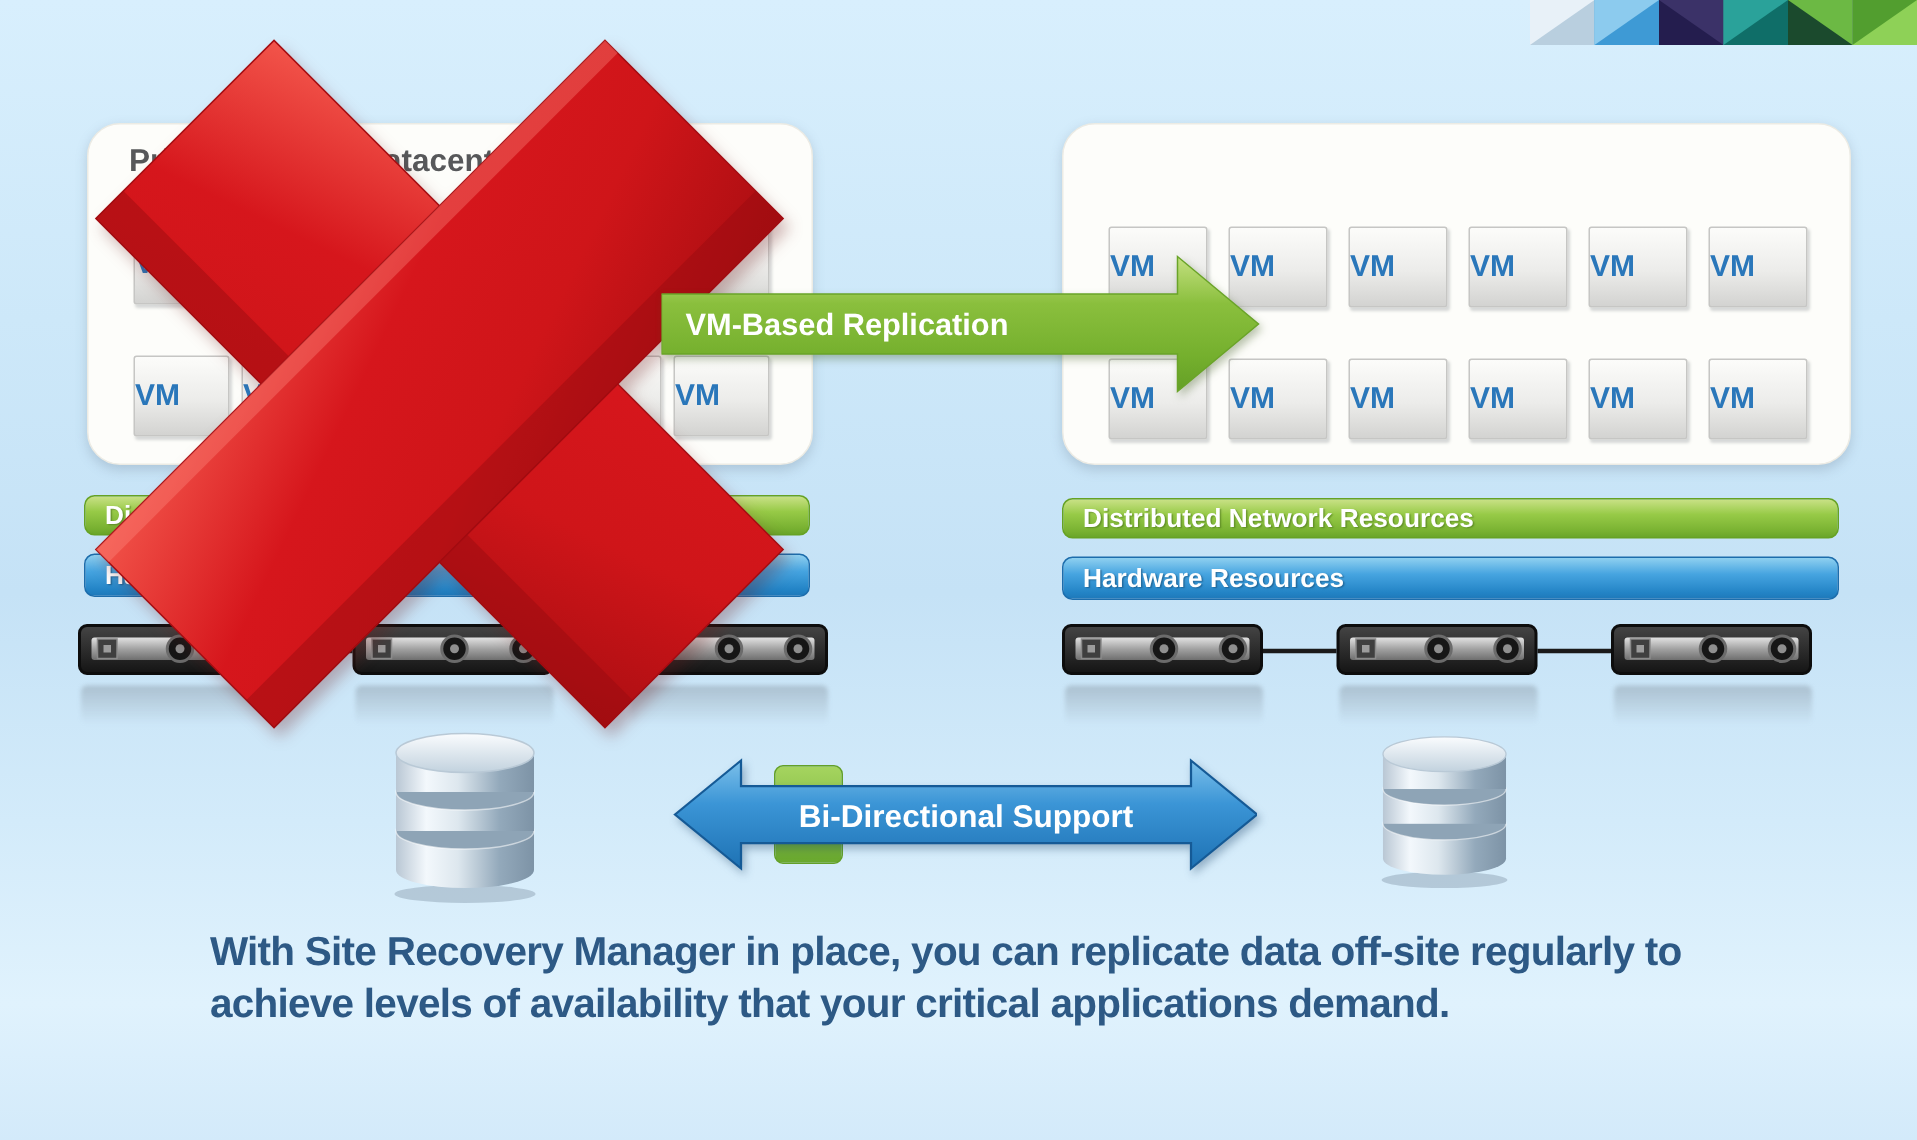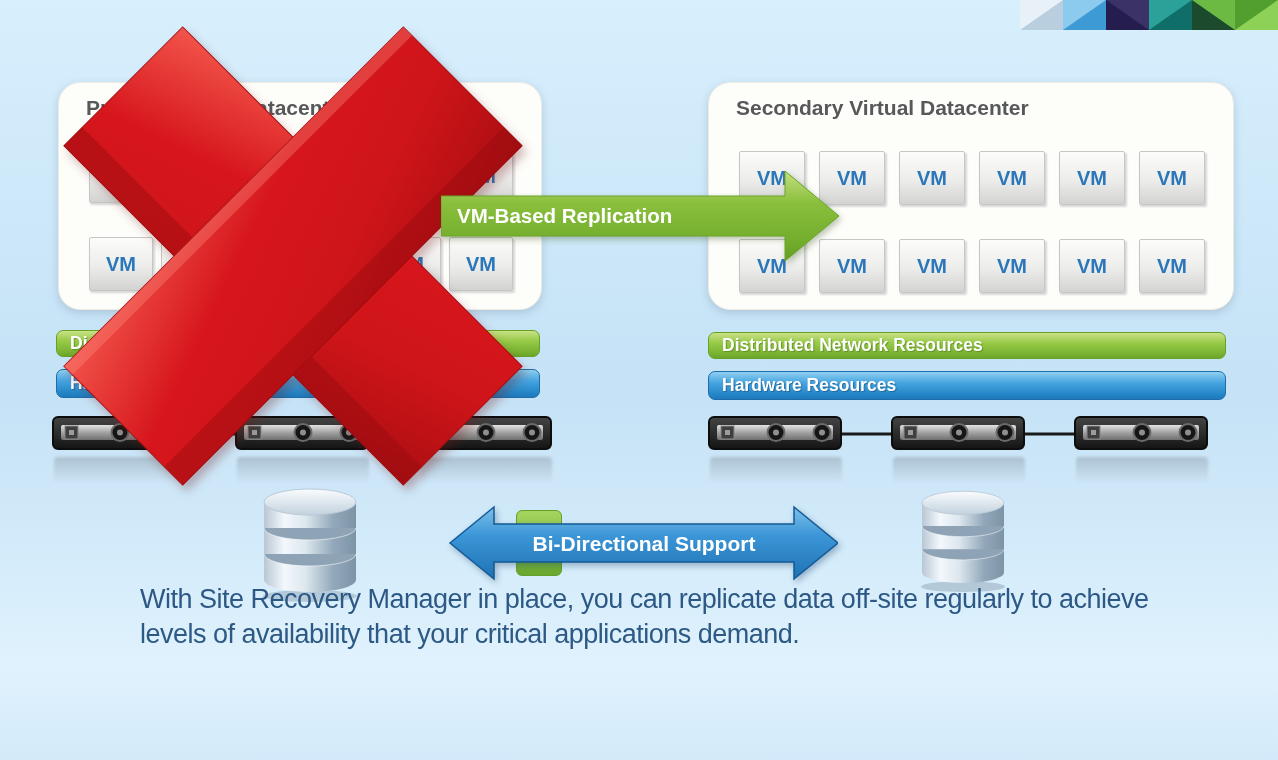--- a/index.html
+++ b/index.html
@@ -7,21 +7,21 @@
     position:relative;width:1278px;height:760px;overflow:hidden;
     font-family:"Liberation Sans",sans-serif;
     background:linear-gradient(180deg,#d8effd 0%,#cde8f9 28%,#c5e2f6 52%,#d3ebfa 72%,#e0f2fd 88%,#d3eafa 100%);
   }
   
   .panel{position:absolute;background:#fdfdfa;border:1px solid #ecebe4;border-radius:22px;
          box-shadow:0 3px 8px rgba(100,120,140,.28);}
   .panel-primary{left:58px;top:82px;width:482px;height:226px;}
   .panel-secondary{left:708px;top:82px;width:524px;height:226px;}
   .panel-title{position:absolute;left:27px;top:13px;font-size:21px;font-weight:bold;color:#57585a;white-space:nowrap;}
-  .vm{position:absolute;height:52px;display:flex;align-items:center;justify-content:center;
+  .vm{position:absolute;height:52px;display:flex;align-items:center;justify-content:flex-start;
       font-weight:bold;font-size:20px;color:#2a77ba;
       background:linear-gradient(180deg,#fcfcfa 0%,#ececea 55%,#d3d3d1 100%);
       border:1px solid #c6c6c4;border-radius:2px;box-shadow:1.5px 2px 2px rgba(40,50,60,.18);}
   .panel-primary .vm{width:62px;}
   .panel-secondary .vm{width:64px;}
   .r1{top:66px;} .r2{top:154px;}
   .panel-secondary .r1{top:68px;} .panel-secondary .r2{top:156px;}
   
   .bar{position:absolute;border-radius:7px;display:flex;align-items:center;font-weight:bold;color:#fff;
        font-size:17.5px;padding-left:13px;box-sizing:border-box;white-space:nowrap;}
@@ -49,21 +49,21 @@
                filter:drop-shadow(2px 3px 3px rgba(20,60,100,.35));}
   .green-chip{position:absolute;left:516px;top:510px;width:46px;height:66px;border-radius:6px;z-index:4;
               background:linear-gradient(180deg,#a5d45f,#69a82e);border:1px solid #63a028;box-sizing:border-box;}
   .arrow-label{font-weight:bold;fill:#ffffff;}
   
   .fail-x{position:absolute;left:28px;top:0px;width:540px;height:530px;z-index:5;
           filter:drop-shadow(4px 6px 5px rgba(110,25,25,.30));}
   
   .caption{position:absolute;width:1020px;font-size:27px;line-height:35px;letter-spacing:-0.5px;
            color:#24517f;z-index:3;}
-  .caption-a{left:140px;top:582px;filter:blur(0.5px);opacity:.95;}
+  .caption-a{left:140px;top:617px;filter:blur(0.5px);opacity:.95;font-weight:bold;}
   .caption-b{left:144px;top:619px;color:#1e4a79;}
   
   .brand{position:absolute;left:1020px;top:0;width:258px;height:30px;}
 </style>
 </head>
 <body>
 
 <div class="stage">
 
   <svg class="brand" viewBox="0 0 258 30">
@@ -127,21 +127,20 @@
       </div>
     <div class="vm r2" style="left:318px">
         <span>VM</span>
       </div>
     <div class="vm r2" style="left:390px">
         <span>VM</span>
       </div>
   </div>
 
   <div class="panel panel-secondary">
-    <div class="panel-title">Secondary Virtual Datacenter</div>
     <div class="vm r1" style="left:30px">
         <span>VM</span>
       </div>
     <div class="vm r1" style="left:110px">
         <span>VM</span>
       </div>
     <div class="vm r1" style="left:190px">
         <span>VM</span>
       </div>
     <div class="vm r1" style="left:270px">

